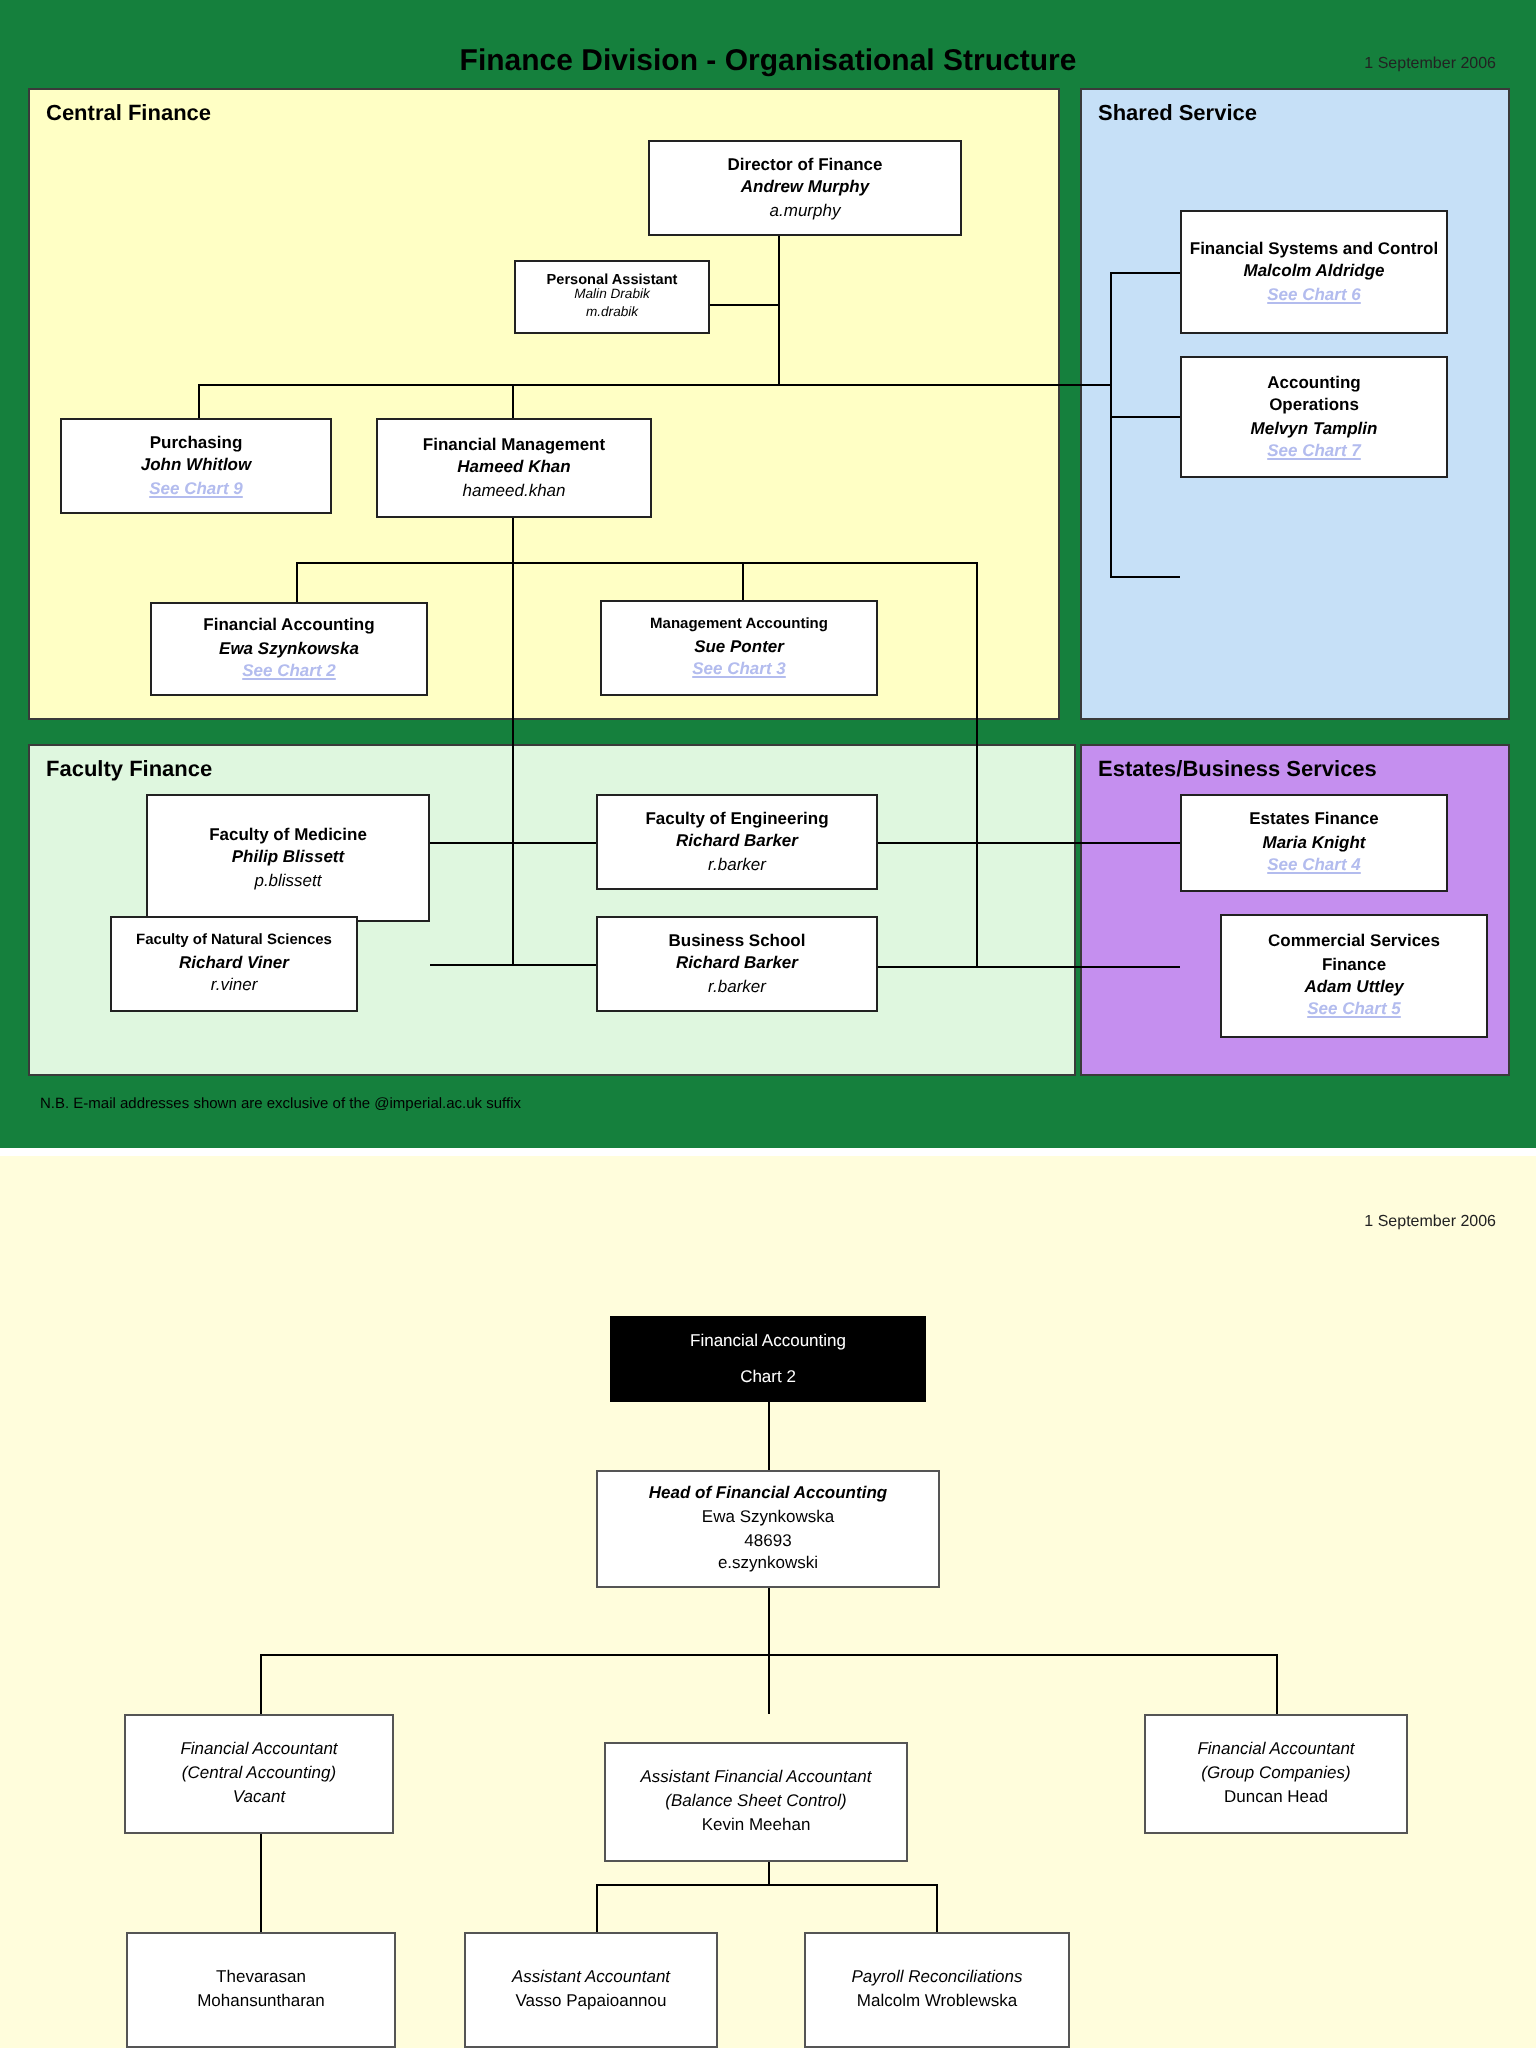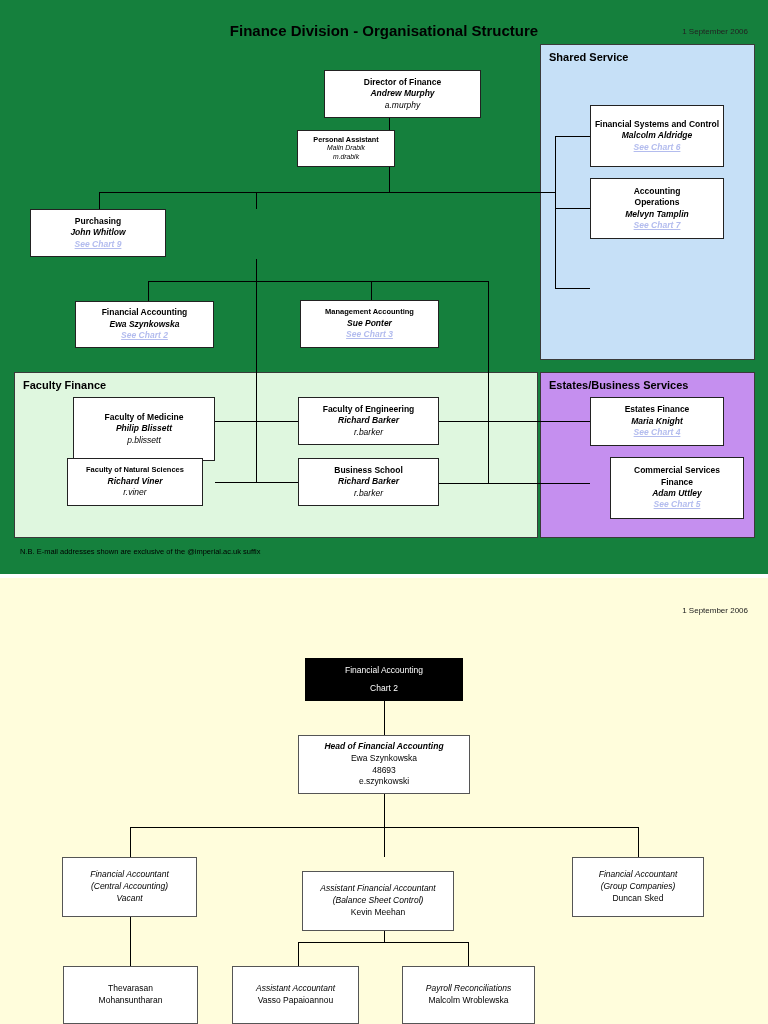--- a/index.html
+++ b/index.html
@@ -25,21 +25,21 @@
   #panel-es { left:540px; top:372px; width:215px; height:166px; background:#c58fef; }
 
   .obox { position:absolute; background:#fff; border:1px solid #222; box-sizing:border-box;
     display:flex; flex-direction:column; justify-content:center; text-align:center;
     font-size:8.5px; line-height:1.35; z-index:3; }
   .t { font-weight:bold; }
   .n { font-weight:bold; font-style:italic; }
   .e { font-style:italic; }
   .link { font-weight:bold; font-style:italic; color:#b3bcee; text-decoration:underline; cursor:pointer; }
   .sm .t { font-size:7.5px; }
-  .pa-box { font-size:6.8px; line-height:1.3;margin-left:40px; }
+  .pa-box { font-size:6.8px; line-height:1.3; }
   .pa-box .t { font-size:7.3px; }
 
   .hline, .vline { position:absolute; background:#000; z-index:1; }
   .hline { height:1px; }
   .vline { width:1px; }
 
   .note { position:absolute; left:20px; top:547px; font-size:7.5px; }
 
   
   .chart-header { position:absolute; left:305px; top:80px; width:158px; height:43px;
@@ -51,20 +51,23 @@
     font-size:8.5px; line-height:1.4; z-index:3; }
   .it { font-style:italic; }
 </style>
 </head>
 <body>
 
 <div id="page1" class="page">
   <div class="doc-title">Finance Division - Organisational Structure</div>
   <div class="date">1 September 2006</div>
 
+  <div class="panel" id="panel-cf">
+    <div class="panel-label">Central Finance</div>
+  </div>
   <div class="panel" id="panel-ss">
     <div class="panel-label">Shared Service</div>
   </div>
   <div class="panel" id="panel-ff">
     <div class="panel-label">Faculty Finance</div>
   </div>
   <div class="panel" id="panel-es">
     <div class="panel-label">Estates/Business Services</div>
   </div>
 
@@ -96,20 +99,25 @@
   <div class="obox pa-box" style="left:257px;top:130px;width:98px;height:37px">
     <span class="t">Personal Assistant</span>
     <span class="e">Malin Drabik</span>
     <span class="e">m.drabik</span>
   </div>
   <div class="obox" style="left:30px;top:209px;width:136px;height:48px">
     <span class="t">Purchasing</span>
     <span class="n">John Whitlow</span>
     <span class="link">See Chart 9</span>
   </div>
+  <div class="obox" style="left:188px;top:209px;width:138px;height:50px">
+    <span class="t">Financial Management</span>
+    <span class="n">Hameed Khan</span>
+    <span class="e">hameed.khan</span>
+  </div>
   <div class="obox" style="left:75px;top:301px;width:139px;height:47px">
     <span class="t">Financial Accounting</span>
     <span class="n">Ewa Szynkowska</span>
     <span class="link">See Chart 2</span>
   </div>
   <div class="obox sm" style="left:300px;top:300px;width:139px;height:48px">
     <span class="t">Management Accounting</span>
     <span class="n">Sue Ponter</span>
     <span class="link">See Chart 3</span>
   </div>
@@ -126,21 +134,21 @@
   <div class="obox" style="left:73px;top:397px;width:142px;height:64px">
     <span class="t">Faculty of Medicine</span>
     <span class="n">Philip Blissett</span>
     <span class="e">p.blissett</span>
   </div>
   <div class="obox" style="left:298px;top:397px;width:141px;height:48px">
     <span class="t">Faculty of Engineering</span>
     <span class="n">Richard Barker</span>
     <span class="e">r.barker</span>
   </div>
-  <div class="obox sm" style="left:67px;top:458px;width:136px;height:48px">
+  <div class="obox sm" style="left:55px;top:458px;width:124px;height:48px">
     <span class="t">Faculty of Natural Sciences</span>
     <span class="n">Richard Viner</span>
     <span class="e">r.viner</span>
   </div>
   <div class="obox" style="left:298px;top:458px;width:141px;height:48px">
     <span class="t">Business School</span>
     <span class="n">Richard Barker</span>
     <span class="e">r.barker</span>
   </div>
   <div class="obox" style="left:590px;top:397px;width:134px;height:49px">
@@ -190,21 +198,21 @@
     <span class="it">Vacant</span>
   </div>
   <div class="p2box" style="left:302px;top:293px;width:152px;height:60px">
     <span class="it">Assistant Financial Accountant</span>
     <span class="it">(Balance Sheet Control)</span>
     <span>Kevin Meehan</span>
   </div>
   <div class="p2box" style="left:572px;top:279px;width:132px;height:60px">
     <span class="it">Financial  Accountant</span>
     <span class="it">(Group Companies)</span>
-    <span>Duncan Sked</span>
+    <span>Duncan Head</span>
   </div>
 
   <div class="p2box" style="left:63px;top:388px;width:135px;height:58px">
     <span>Thevarasan</span>
     <span>Mohansuntharan</span>
   </div>
   <div class="p2box" style="left:232px;top:388px;width:127px;height:58px">
     <span class="it">Assistant Accountant</span>
     <span>Vasso Papaioannou</span>
   </div>

